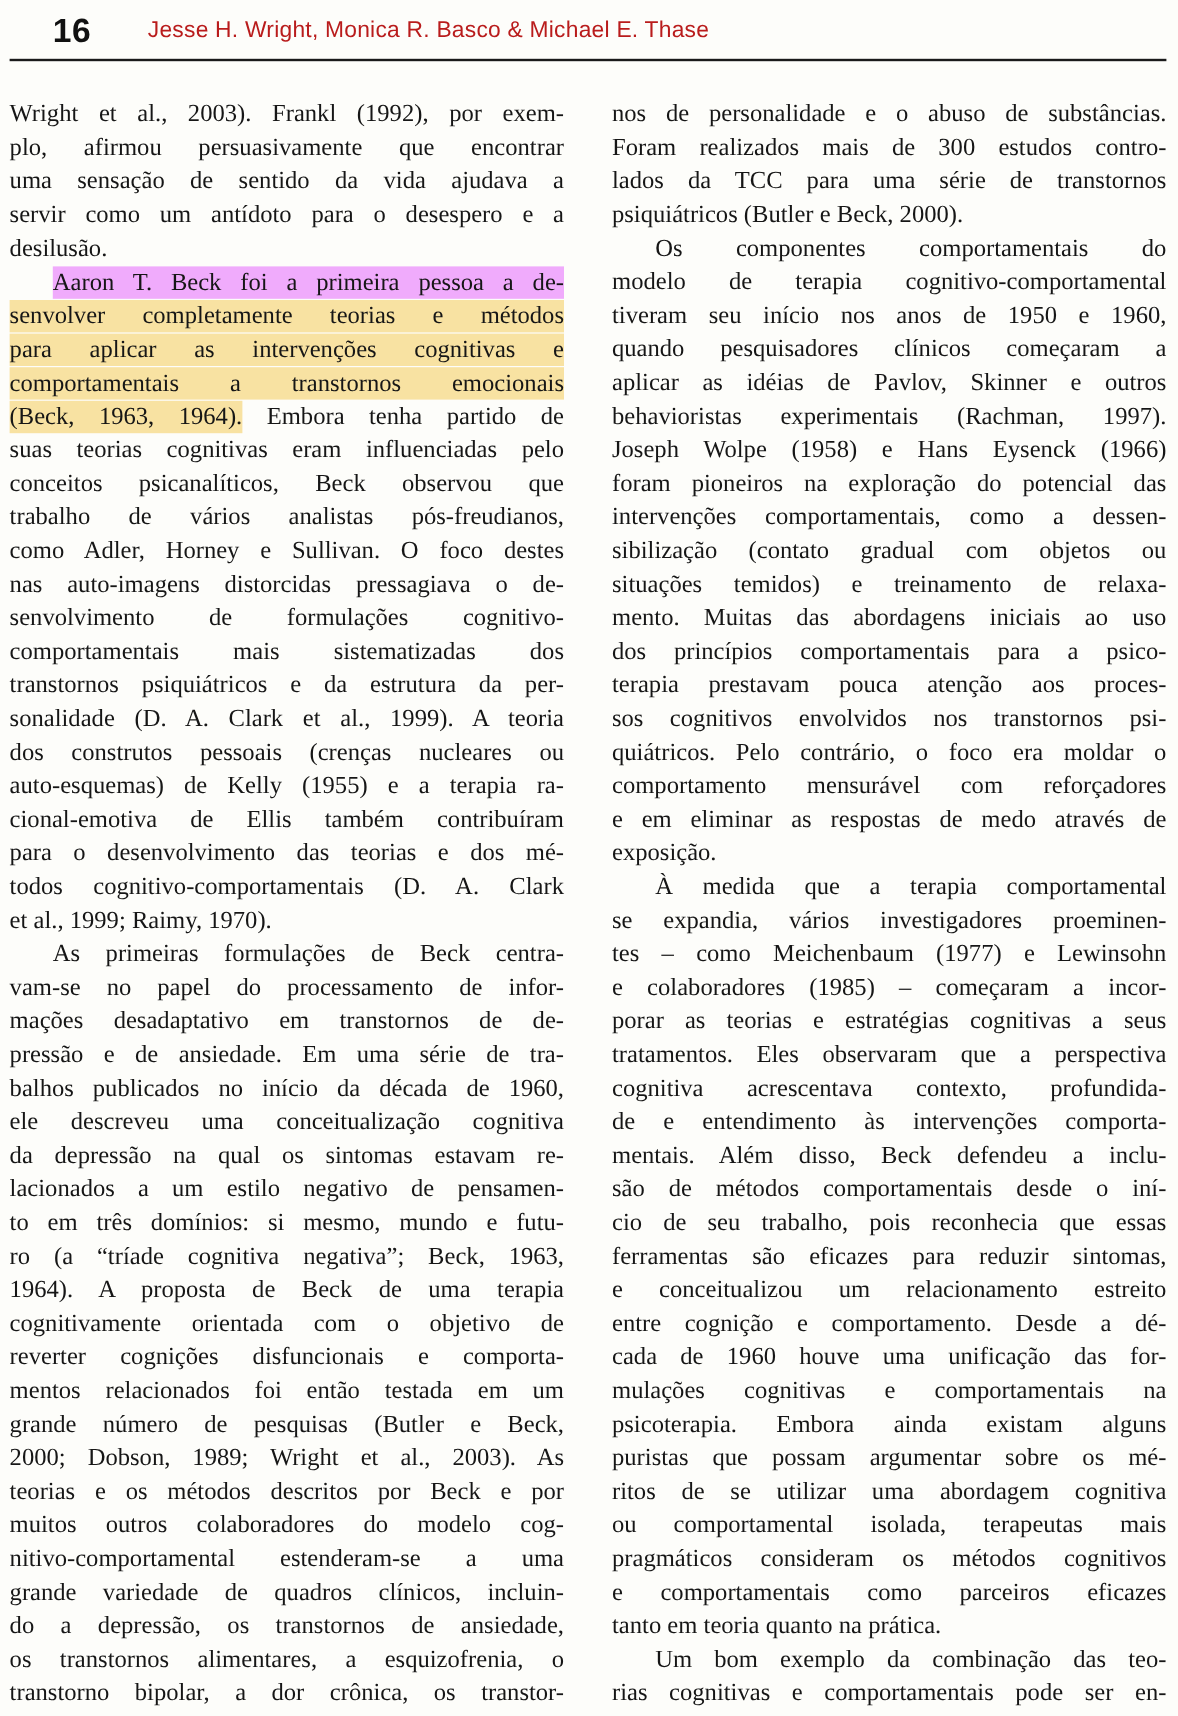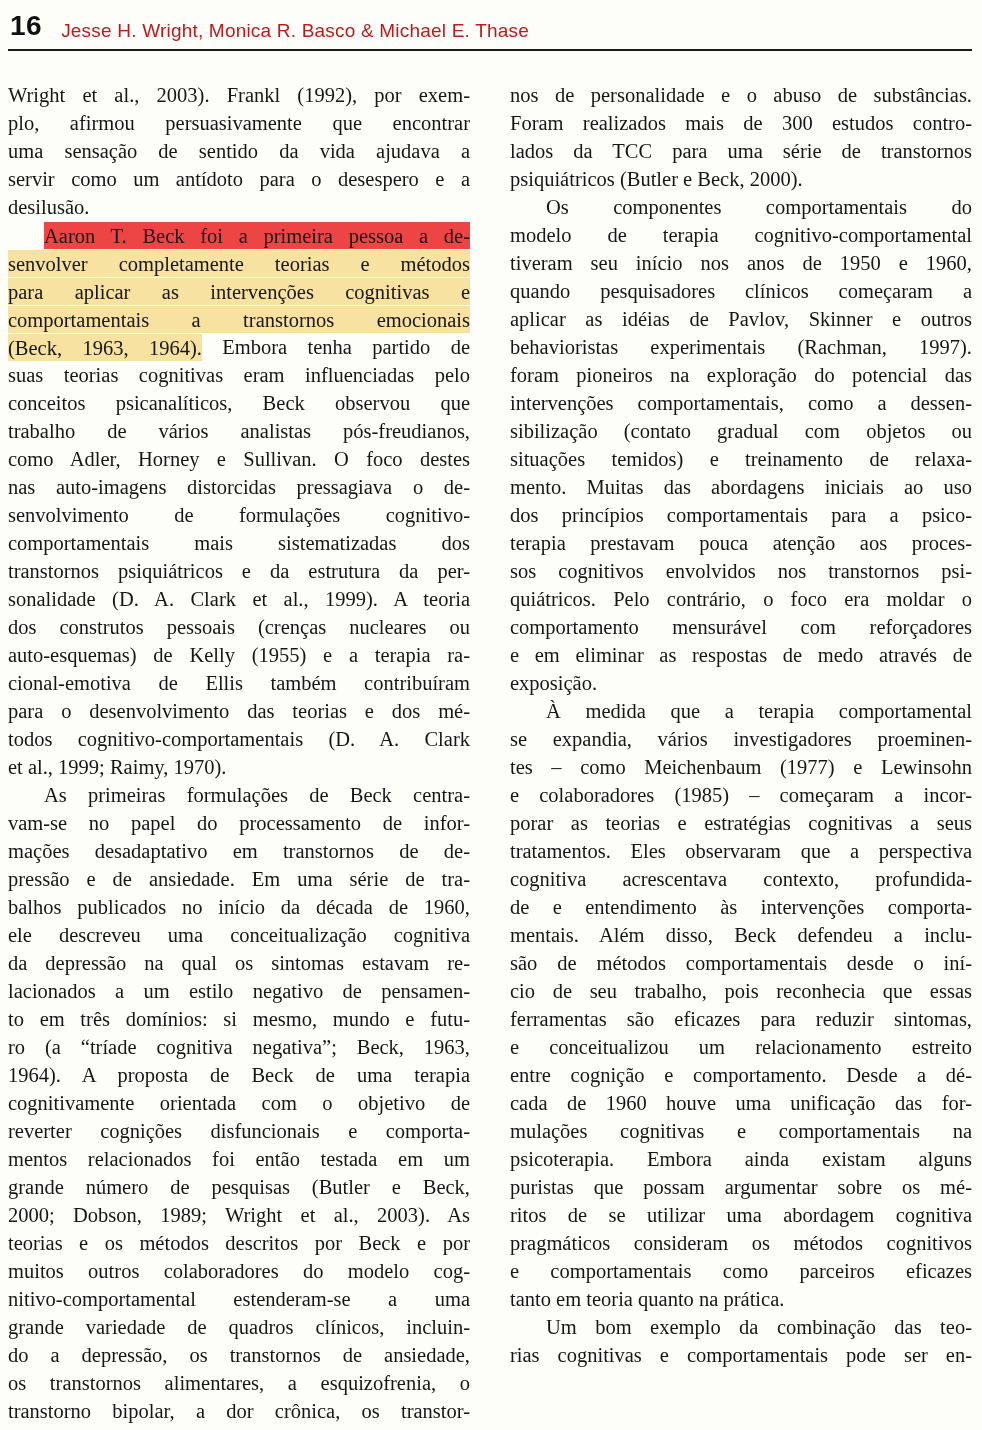--- a/index.html
+++ b/index.html
@@ -9,24 +9,25 @@
     height: 1430px;
     box-sizing: border-box;
     background: #fdfdfa;
     padding: 10px 10px 0 8px;
     overflow: hidden;
     font-family: "Liberation Serif", serif;
     color: #161616;
   }
   .header {
     display: flex;
-    align-items: flex-end;
-    gap: 19px;
+    align-items: center;
+    gap: 47px;
     font-family: "Liberation Sans", sans-serif;
     padding-left: 2px;
+    margin-left: 34px;
   }
   .page-number {
     font-size: 28px;
     font-weight: bold;
     letter-spacing: 0.5px;
     color: #111;
   }
   .authors {
     font-size: 19px;
     color: #b91c1c;
@@ -64,21 +65,21 @@
     <span class="authors">Jesse H. Wright, Monica R. Basco &amp; Michael E. Thase</span>
   </div>
   <div class="rule"></div>
   <div class="columns">
     <div class="column">
         <div class="line"><span>Wright et al., 2003). Frankl (1992), por exem-</span></div>
         <div class="line"><span>plo, afirmou persuasivamente que encontrar</span></div>
         <div class="line"><span>uma sensação de sentido da vida ajudava a</span></div>
         <div class="line"><span>servir como um antídoto para o desespero e a</span></div>
         <div class="line end"><span>desilusão.</span></div>
-        <div class="line ind"><span class="hl" style="background-color: #ef4444;">Aaron T. Beck foi a primeira pessoa a de-</span></div>
+        <div class="line ind"><span class="hl" style="background-color: #f0abfc;">Aaron T. Beck foi a primeira pessoa a de-</span></div>
         <div class="line"><span class="hl" style="background-color: rgb(248, 226, 162);">senvolver completamente teorias e métodos</span></div>
         <div class="line"><span class="hl" style="background-color: rgb(248, 226, 162);">para aplicar as intervenções cognitivas e</span></div>
         <div class="line"><span class="hl" style="background-color: rgb(248, 226, 162);">comportamentais a transtornos emocionais</span></div>
         <div class="line"><span class="hl" style="background-color: rgb(248, 226, 162);">(Beck, 1963, 1964).</span><span> Embora tenha partido de</span></div>
         <div class="line"><span>suas teorias cognitivas eram influenciadas pelo</span></div>
         <div class="line"><span>conceitos psicanalíticos, Beck observou que</span></div>
         <div class="line"><span>trabalho de vários analistas pós-freudianos,</span></div>
         <div class="line"><span>como Adler, Horney e Sullivan. O foco destes</span></div>
         <div class="line"><span>nas auto-imagens distorcidas pressagiava o de-</span></div>
         <div class="line"><span>senvolvimento de formulações cognitivo-</span></div>
@@ -119,20 +120,21 @@
         <div class="line"><span>nos de personalidade e o abuso de substâncias.</span></div>
         <div class="line"><span>Foram realizados mais de 300 estudos contro-</span></div>
         <div class="line"><span>lados da TCC para uma série de transtornos</span></div>
         <div class="line end"><span>psiquiátricos (Butler e Beck, 2000).</span></div>
         <div class="line ind"><span>Os componentes comportamentais do</span></div>
         <div class="line"><span>modelo de terapia cognitivo-comportamental</span></div>
         <div class="line"><span>tiveram seu início nos anos de 1950 e 1960,</span></div>
         <div class="line"><span>quando pesquisadores clínicos começaram a</span></div>
         <div class="line"><span>aplicar as idéias de Pavlov, Skinner e outros</span></div>
         <div class="line"><span>behavioristas experimentais (Rachman, 1997).</span></div>
+        <div class="line"><span>Joseph Wolpe (1958) e Hans Eysenck (1966)</span></div>
         <div class="line"><span>foram pioneiros na exploração do potencial das</span></div>
         <div class="line"><span>intervenções comportamentais, como a dessen-</span></div>
         <div class="line"><span>sibilização (contato gradual com objetos ou</span></div>
         <div class="line"><span>situações temidos) e treinamento de relaxa-</span></div>
         <div class="line"><span>mento. Muitas das abordagens iniciais ao uso</span></div>
         <div class="line"><span>dos princípios comportamentais para a psico-</span></div>
         <div class="line"><span>terapia prestavam pouca atenção aos proces-</span></div>
         <div class="line"><span>sos cognitivos envolvidos nos transtornos psi-</span></div>
         <div class="line"><span>quiátricos. Pelo contrário, o foco era moldar o</span></div>
         <div class="line"><span>comportamento mensurável com reforçadores</span></div>
@@ -150,20 +152,21 @@
         <div class="line"><span>são de métodos comportamentais desde o iní-</span></div>
         <div class="line"><span>cio de seu trabalho, pois reconhecia que essas</span></div>
         <div class="line"><span>ferramentas são eficazes para reduzir sintomas,</span></div>
         <div class="line"><span>e conceitualizou um relacionamento estreito</span></div>
         <div class="line"><span>entre cognição e comportamento. Desde a dé-</span></div>
         <div class="line"><span>cada de 1960 houve uma unificação das for-</span></div>
         <div class="line"><span>mulações cognitivas e comportamentais na</span></div>
         <div class="line"><span>psicoterapia. Embora ainda existam alguns</span></div>
         <div class="line"><span>puristas que possam argumentar sobre os mé-</span></div>
         <div class="line"><span>ritos de se utilizar uma abordagem cognitiva</span></div>
+        <div class="line"><span>ou comportamental isolada, terapeutas mais</span></div>
         <div class="line"><span>pragmáticos consideram os métodos cognitivos</span></div>
         <div class="line"><span>e comportamentais como parceiros eficazes</span></div>
         <div class="line end"><span>tanto em teoria quanto na prática.</span></div>
         <div class="line ind"><span>Um bom exemplo da combinação das teo-</span></div>
         <div class="line"><span>rias cognitivas e comportamentais pode ser en-</span></div>
       </div>
   </div>
 </div>
 
 </body></html>

